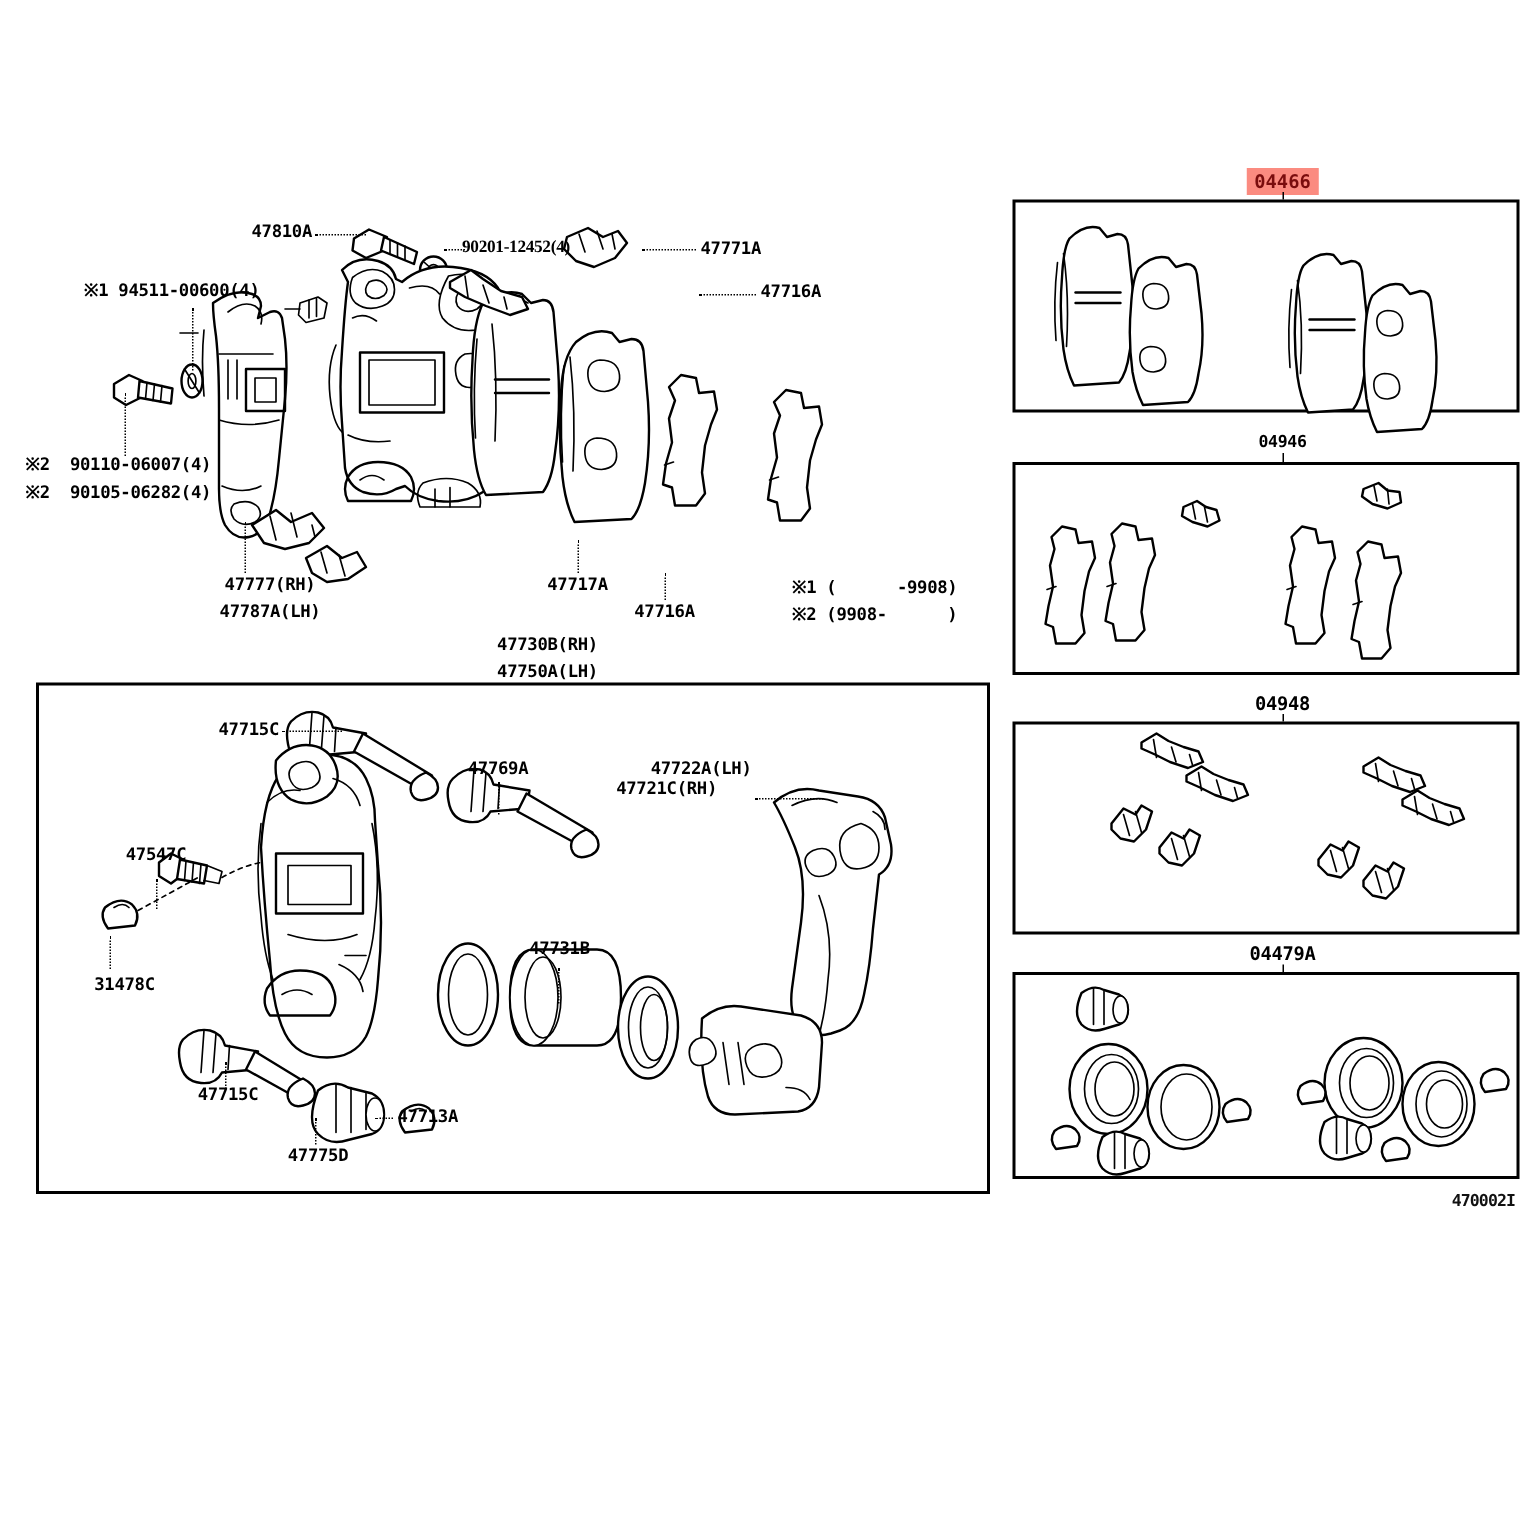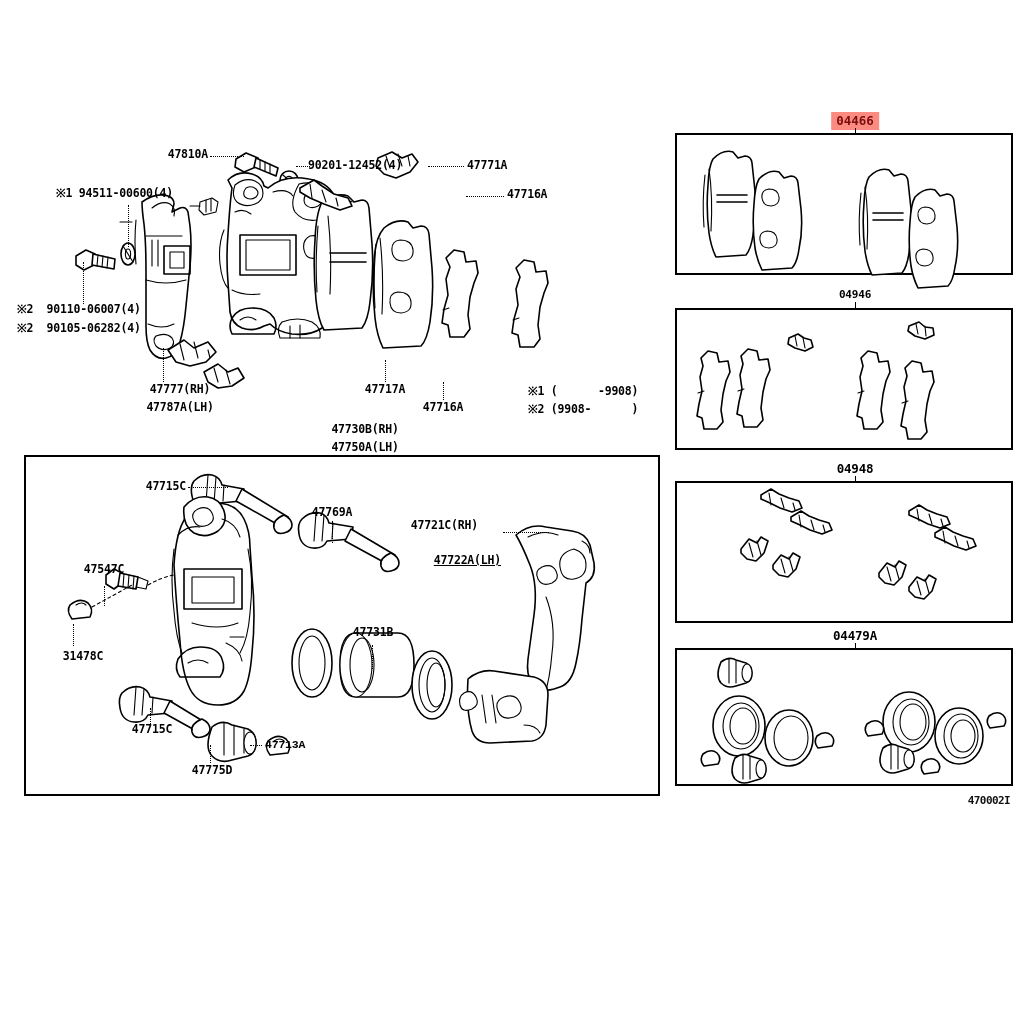--- a/index.html
+++ b/index.html
@@ -195,21 +195,21 @@
   <div class="leader" style="left:296px;top:166px;width:14px;"></div>
   <div class="leader" style="left:428px;top:166px;width:36px;"></div>
   <div class="leader" style="left:466px;top:196px;width:38px;"></div>
   <div class="leader v" style="left:128px;top:205px;height:42px;"></div>
   <div class="leader v" style="left:83px;top:262px;height:42px;"></div>
   <div class="leader v" style="left:163px;top:348px;height:34px;"></div>
   <div class="leader v" style="left:385px;top:360px;height:22px;"></div>
   <div class="leader v" style="left:443px;top:382px;height:18px;"></div>
 
   <div class="lbl r" style="left:208px;top:148px;">47810A</div>
-  <div class="lbl" style="left:308px;top:159px;">90201-12452(4)</div>
+  <div class="lbl" style="left:308px;top:159px;font-family:Liberation Serif, serif;">90201-12452(4)</div>
   <div class="lbl" style="left:467px;top:159px;">47771A</div>
   <div class="lbl" style="left:507px;top:188px;">47716A</div>
   <div class="lbl" style="left:56px;top:187px;">※1 94511-00600(4)</div>
   <div class="lbl" style="left:17px;top:303px;">※2  90110-06007(4)</div>
   <div class="lbl" style="left:17px;top:322px;">※2  90105-06282(4)</div>
   <div class="lbl c" style="left:180px;top:383px;">47777(RH)</div>
   <div class="lbl c" style="left:180px;top:401px;">47787A(LH)</div>
   <div class="lbl c" style="left:385px;top:383px;text-align:center;">47717A</div>
   <div class="lbl c" style="left:443px;top:401px;">47716A</div>
   <div class="lbl" style="left:528px;top:385px;">※1 (      -9908)</div>
@@ -324,27 +324,27 @@
   <div class="leader v" style="left:104px;top:586px;height:20px;"></div>
   <div class="leader v" style="left:73px;top:624px;height:22px;"></div>
   <div class="leader v" style="left:372px;top:645px;height:24px;"></div>
   <div class="leader v" style="left:150px;top:708px;height:18px;"></div>
   <div class="leader v" style="left:210px;top:745px;height:18px;"></div>
   <div class="leader" style="left:250px;top:745px;width:12px;"></div>
 
   <div class="lbl r" style="left:186px;top:480px;">47715C</div>
   <div class="lbl c" style="left:332px;top:506px;">47769A</div>
   <div class="lbl r" style="left:478px;top:519px;">47721C(RH)</div>
-  <div class="lbl r" style="left:501px;top:554px;text-decoration:underline;">47722A(LH)</div>
+  <div class="lbl r" style="left:501px;top:506px;">47722A(LH)</div>
   <div class="lbl c" style="left:104px;top:563px;">47547C</div>
   <div class="lbl c" style="left:83px;top:650px;">31478C</div>
   <div class="lbl c" style="left:373px;top:626px;">47731B</div>
   <div class="lbl c" style="left:152px;top:723px;">47715C</div>
   <div class="lbl c" style="left:212px;top:764px;">47775D</div>
-  <div class="lbl" style="left:265px;top:738px;font-family:Liberation Mono, monospace;">47713A</div>
+  <div class="lbl" style="left:265px;top:738px;">47713A</div>
 
   <div class="abs" style="left:855px;top:110px;transform:translateX(-50%);">
     <span class="hl">04466</span>
   </div>
   <div class="leader vsolid" style="left:855px;top:128px;height:9px;"></div>
   <div class="panel" style="left:675px;top:133px;width:338px;height:142px;">
     <svg class="abs" style="left:0;top:0;" width="338" height="142" viewBox="0 0 338 142">
 
       <g>
         <path class="lnf" d="M36 24 q10 -10 20 -7 l5 6 l7 -2 q6 0 7 7 l3 28 q2 24 -2 44 q-2 14 -7 20 l-30 2 q-5 -10 -7 -24 q-3 -24 -1 -48 q1 -20 5 -26 z"></path>

